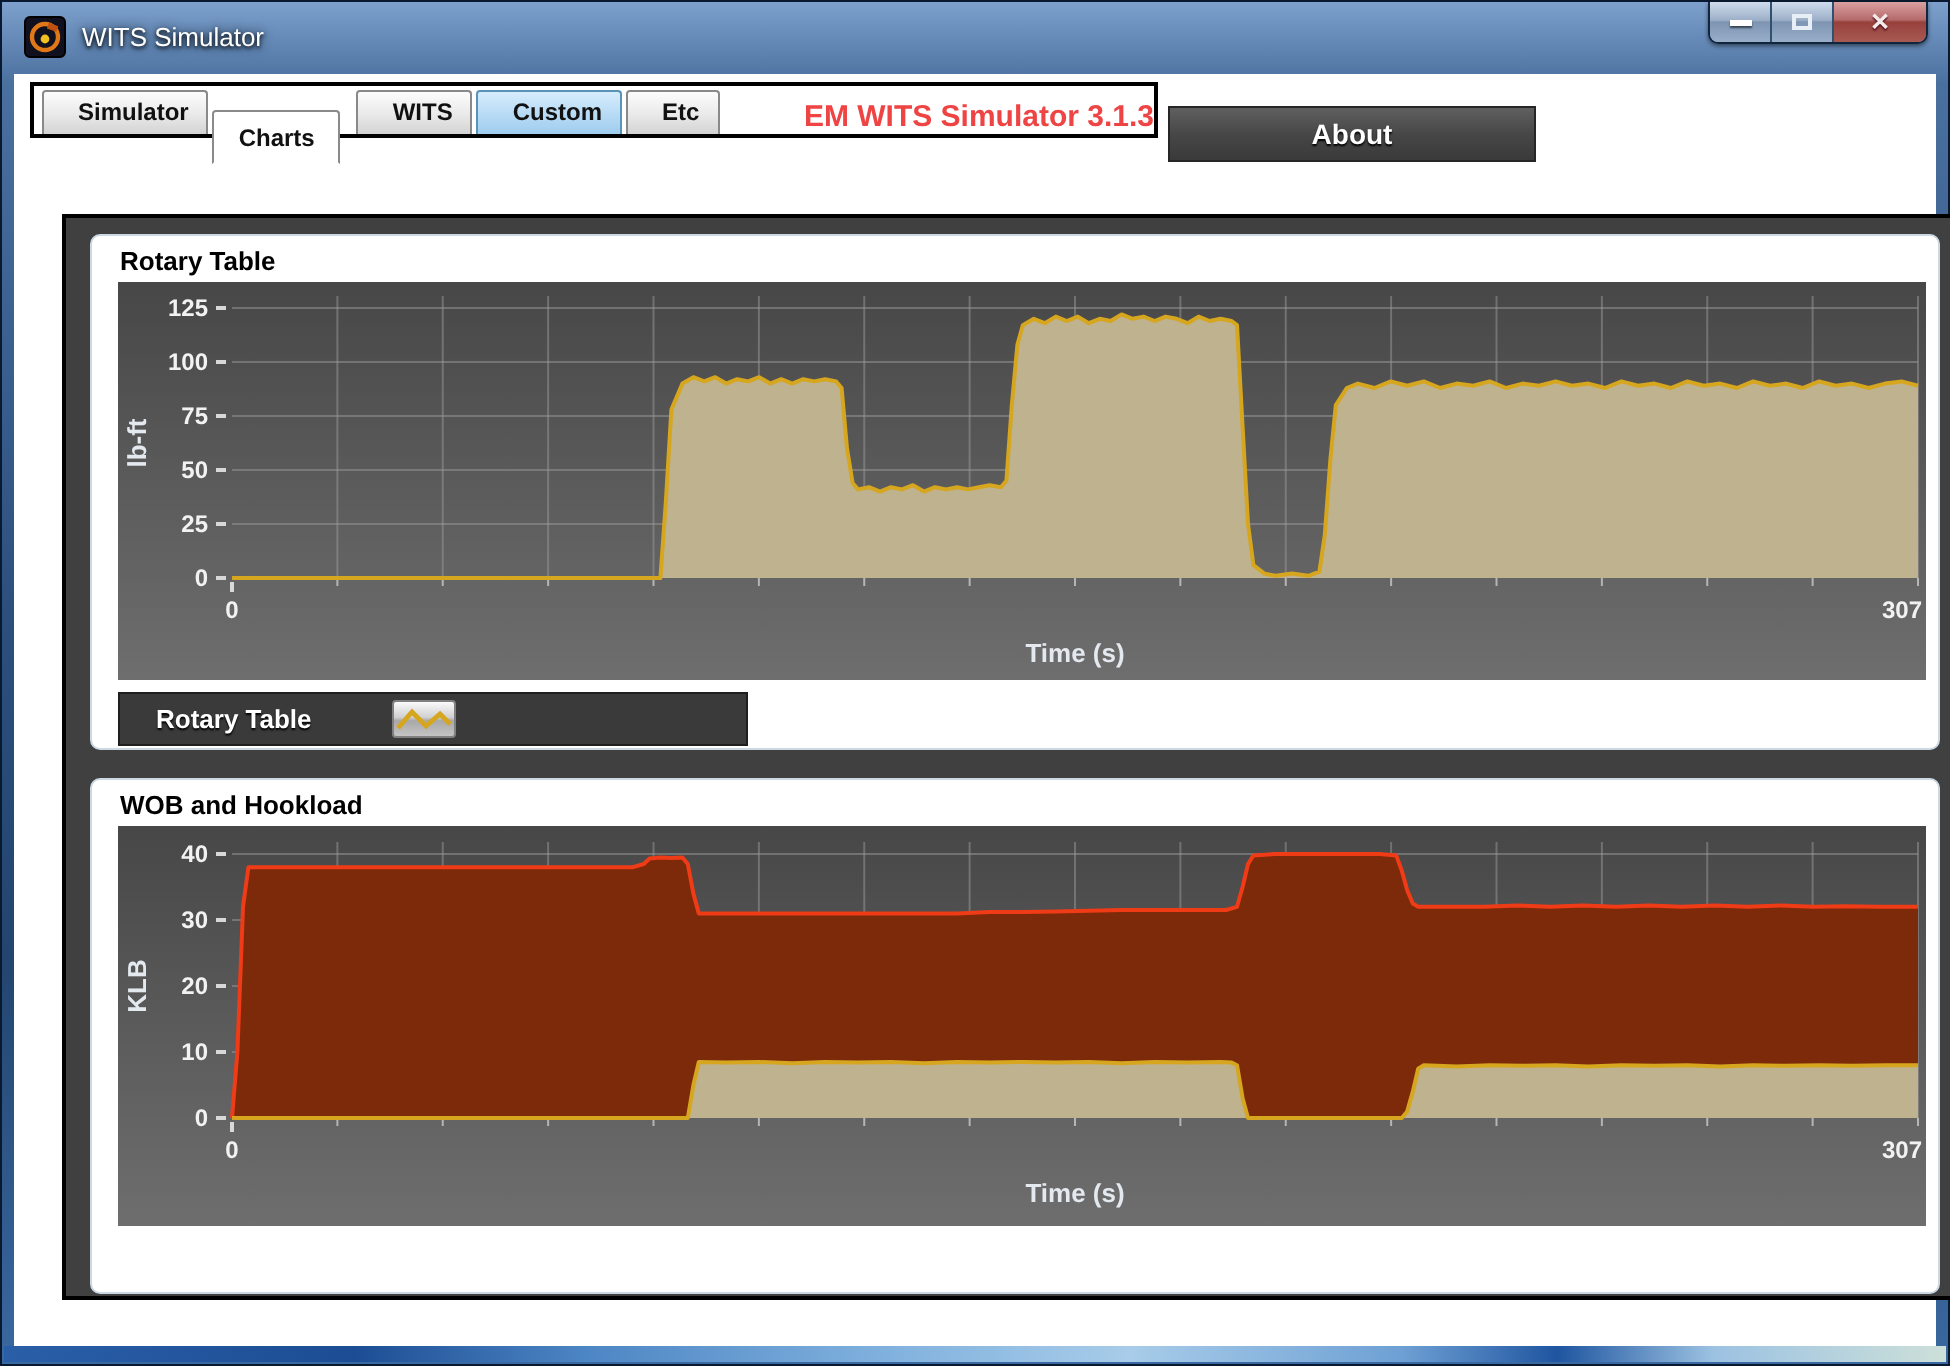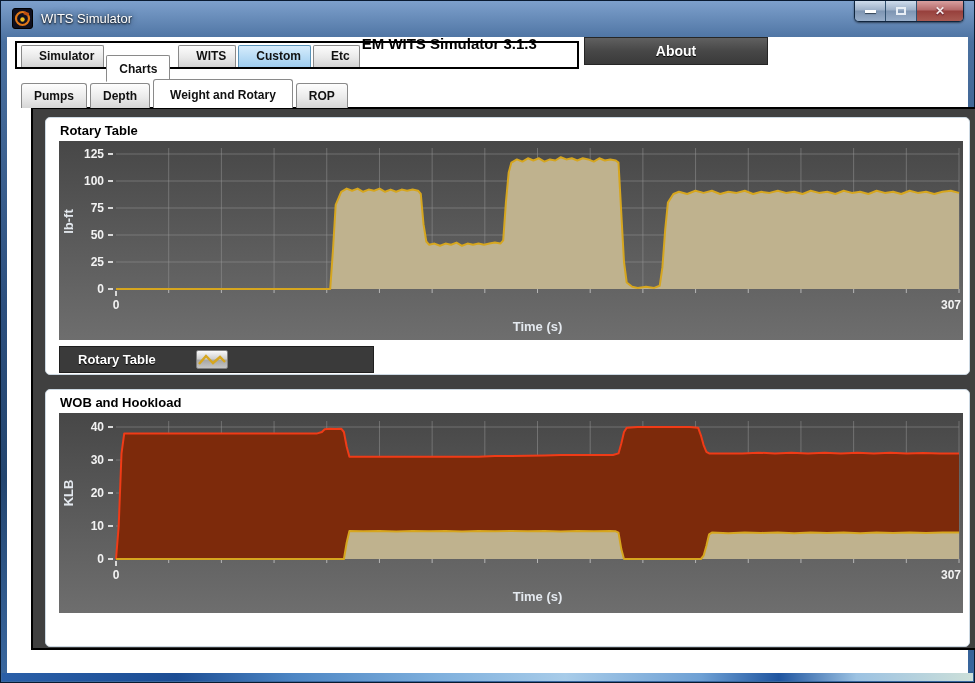--- a/index.html
+++ b/index.html
@@ -34,22 +34,22 @@
   .header-strip { position:absolute; left:8px; top:4px; width:564px; height:28px;
     background:#fff; border:2px solid #000; display:flex; align-items:flex-end; }
   .htab { font-size:12px; font-weight:bold; color:#111; text-align:center;
     background:linear-gradient(180deg,#fcfcfc 0%,#e9e9e9 55%,#d3d3d3 100%);
     border:1px solid #898989; border-bottom:none; padding:3px 9px 4px 17px; margin-right:2px;
     border-radius:2px 2px 0 0; cursor:default; white-space:nowrap; }
   .htab.first { margin-left:4px; }
   .htab.active { background:#fff; border:1px solid #8a8a8a; border-bottom:1px solid #fff;
     padding:6px 12px 5px 12px; position:relative; top:15px; }
   .htab.hl { background:linear-gradient(180deg,#d6ecfc 0%,#b4d9f4 60%,#9fcdef 100%); border-color:#5a93b8; }
-  .app-title { flex:1; text-align:left; font-size:15px; font-weight:bold; color:#000000; padding-bottom:15px; white-space:nowrap; }
-  .hbtn { position:absolute; top:0; height:28px; display:flex; align-items:center; justify-content:center;
+  .app-title { flex:1; text-align:right; font-size:15px; font-weight:bold; color:#ef4444; padding-bottom:0; white-space:nowrap; }
+  .hbtn { position:absolute; top:16px; height:28px; display:flex; align-items:center; justify-content:center;
     background:linear-gradient(180deg,#606060 0%,#474747 50%,#3a3a3a 100%);
     border:1px solid #262626; color:#fff; font-weight:bold; font-size:14px; cursor:default;
     text-shadow:0 1px 1px #000; }
   .hbtn.about { left:577px; width:184px; }
   .hbtn.exit  { left:767px; width:196px; color:#ff1515; }
 
   .subtabs { position:absolute; left:14px; top:40px; height:31px; display:flex; align-items:flex-end; z-index:3; }
   .stab { font-size:12px; font-weight:bold; color:#111; background:linear-gradient(180deg,#fdfdfd 0%,#ebebeb 55%,#d6d6d6 100%);
     border:1px solid #8a8a8a; border-bottom:none; border-radius:3px 3px 0 0;
     padding:5px 12px 5px 12px; margin-right:3px; cursor:default; white-space:nowrap; }
@@ -107,26 +107,20 @@
     <div class="header-strip">
       <div class="htab first">Simulator</div>
       <div class="htab active">Charts</div>
       <div class="htab" style="margin-left:6px;">WITS</div>
       <div class="htab hl">Custom</div>
       <div class="htab">Etc</div>
       <div class="app-title">EM WITS Simulator 3.1.3</div>
     </div>
     <div class="hbtn about">About</div>
 
-    <div class="subtabs">
-      <div class="stab">Pumps</div>
-      <div class="stab">Depth</div>
-      <div class="stab active">Weight and Rotary</div>
-      <div class="stab">ROP</div>
-    </div>
 
     <div class="content">
 
       <div class="card card1">
         <div class="card-title">Rotary Table</div>
         <div class="plot-wrap">
           <svg id="chart0" width="904" height="199">
               <defs>
                 <linearGradient id="bg0" x1="0" y1="0" x2="0" y2="1">
                   <stop offset="0%" stop-color="#474747"></stop>

